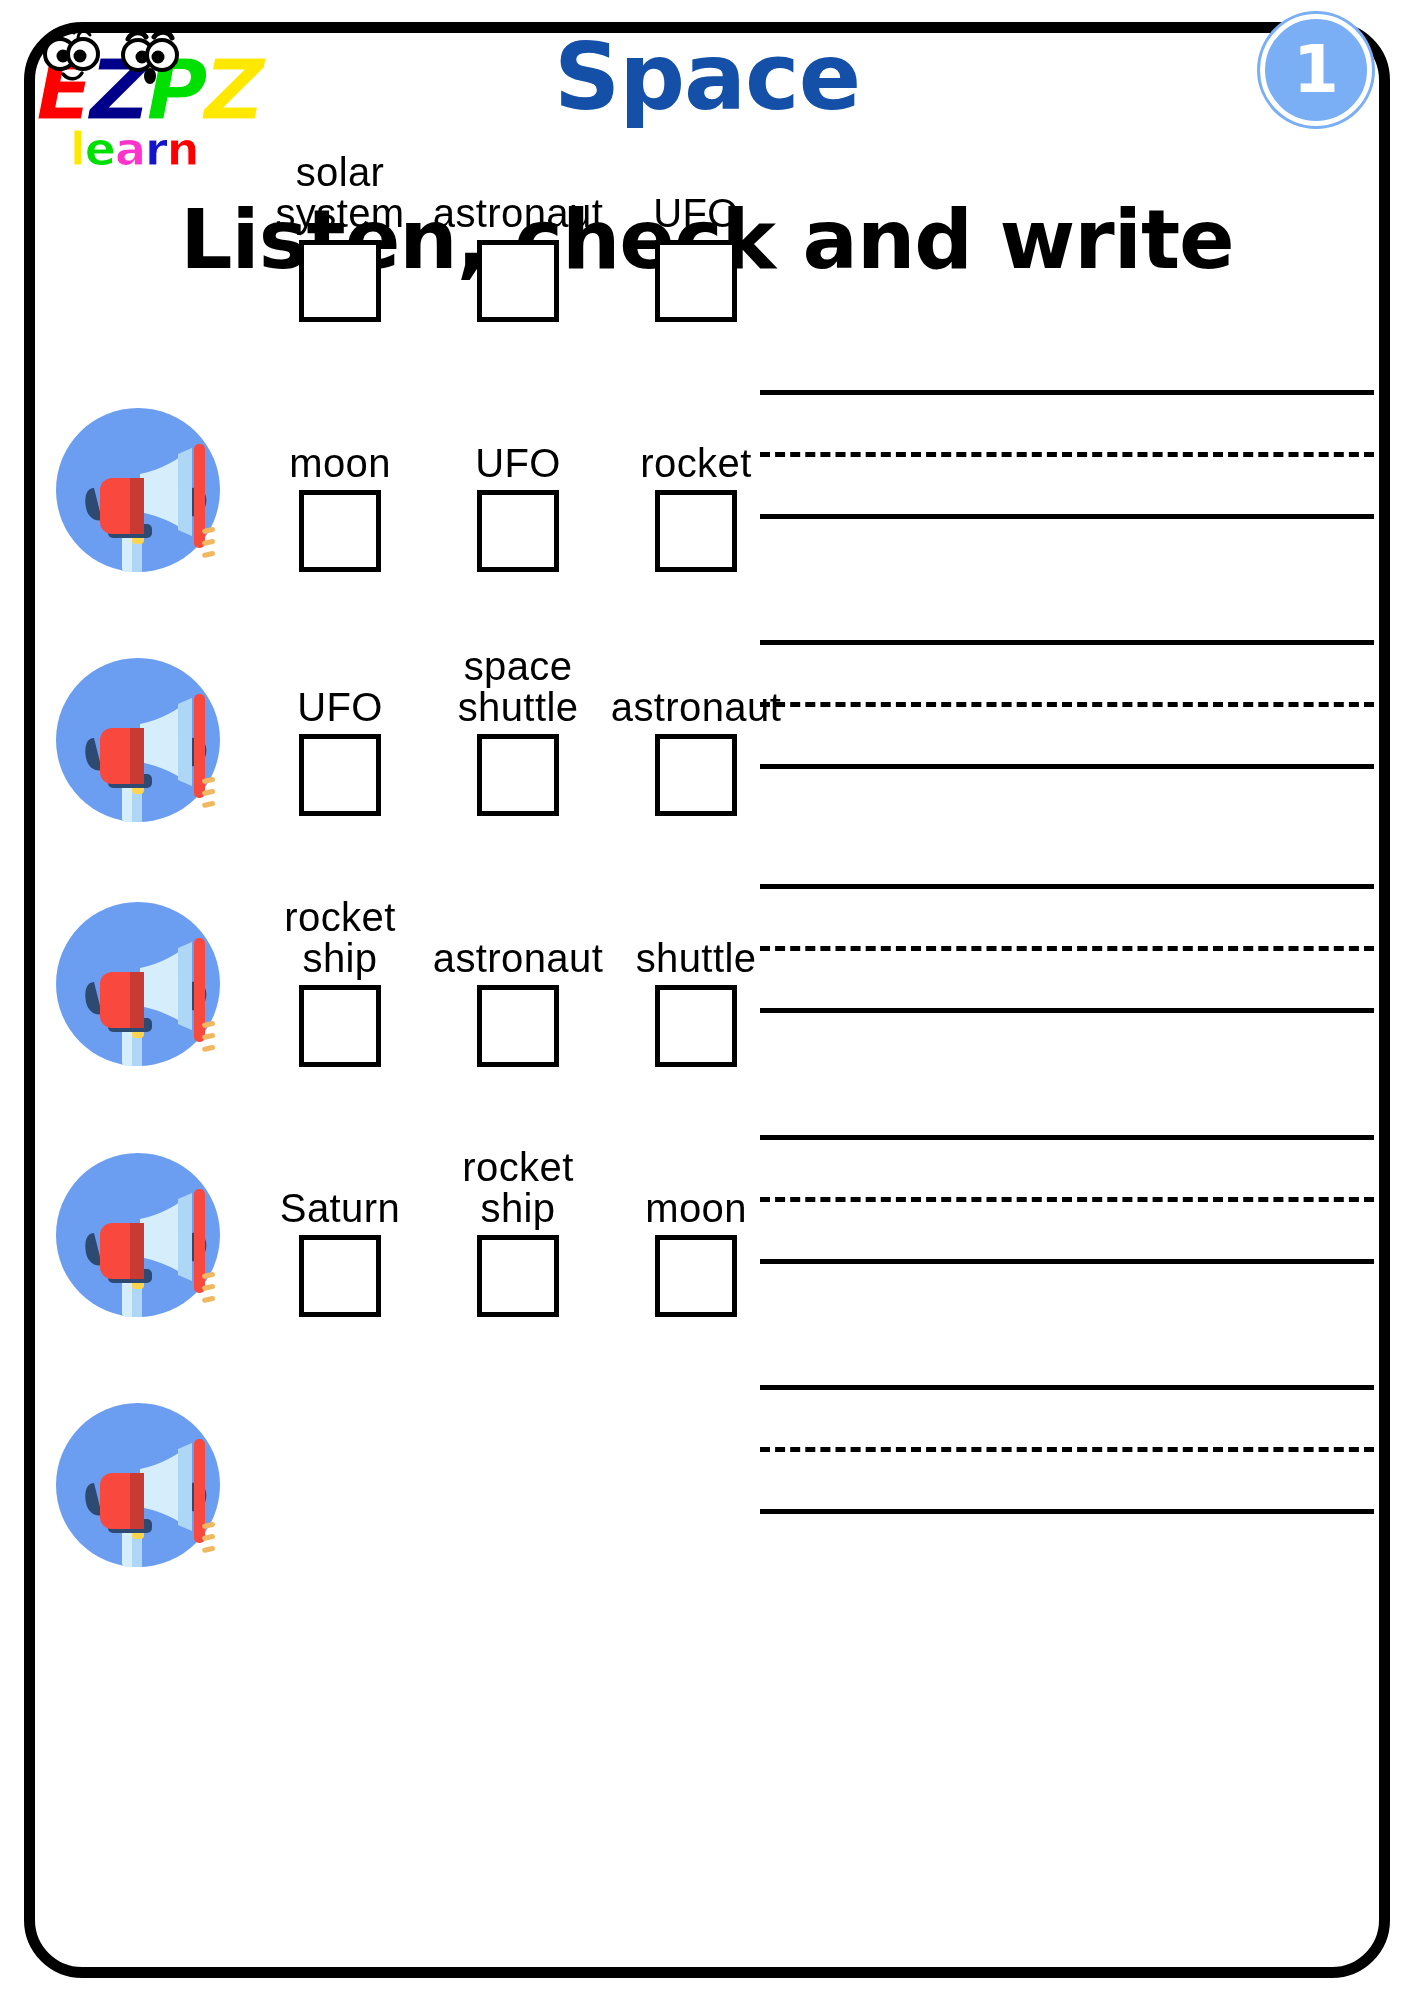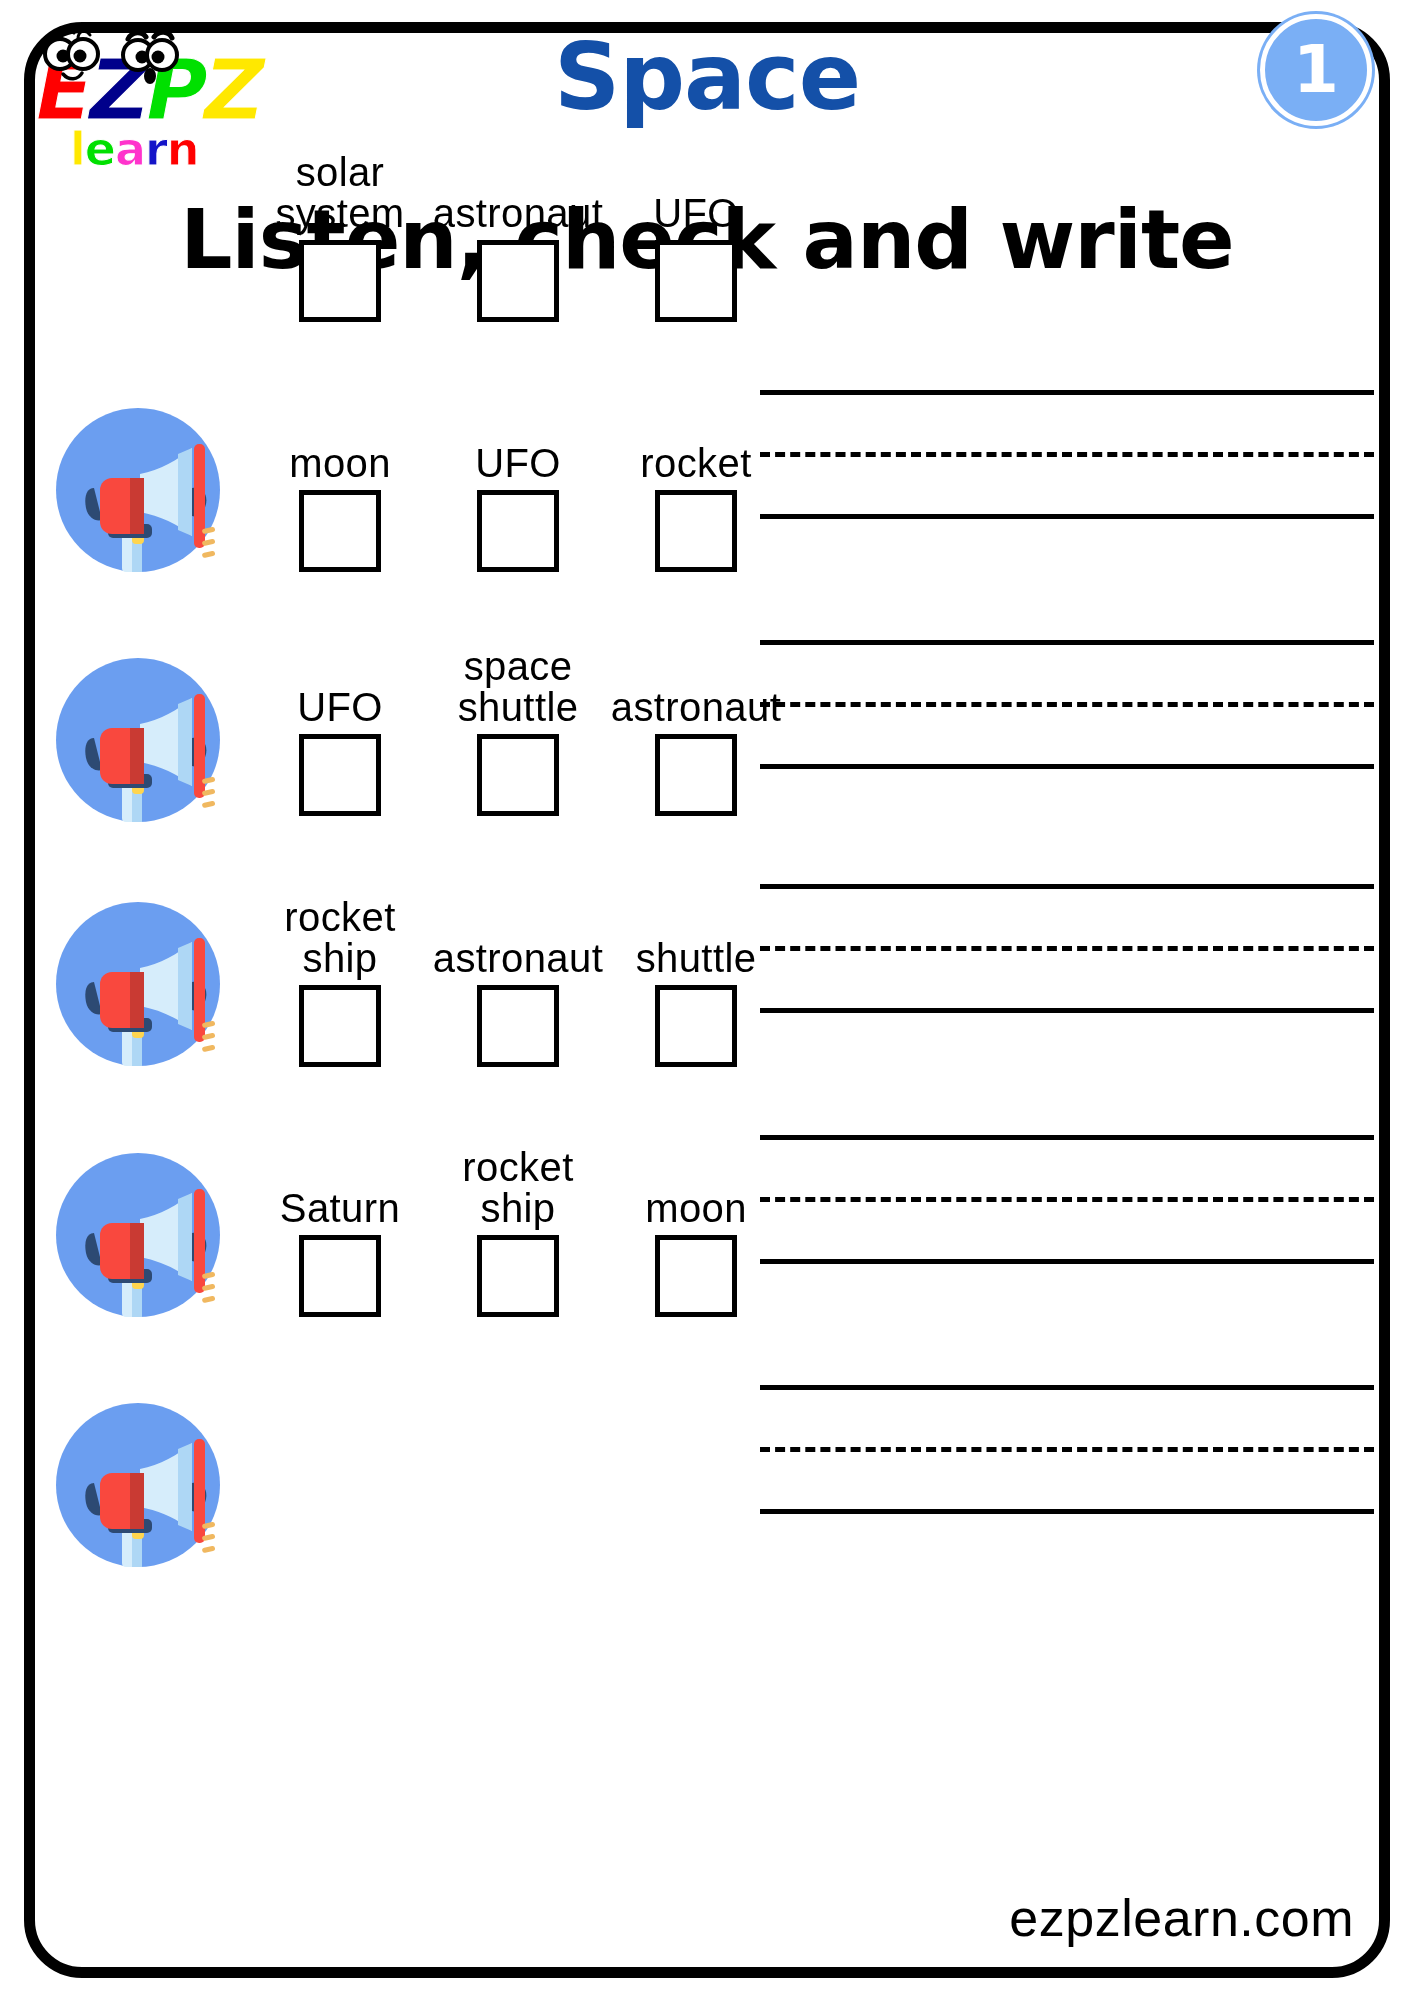--- a/index.html
+++ b/index.html
@@ -523,15 +523,14 @@
           </div>
         </div>
         <div class="write-lines">
           <div class="wline wline-top"></div>
           <div class="wline-mid"></div>
           <div class="wline wline-bot"></div>
         </div>
       </div>
     </div>
 
-  <div class="footer">ezpzlearn.com</div>
 
 </div>
 
 </body></html>

